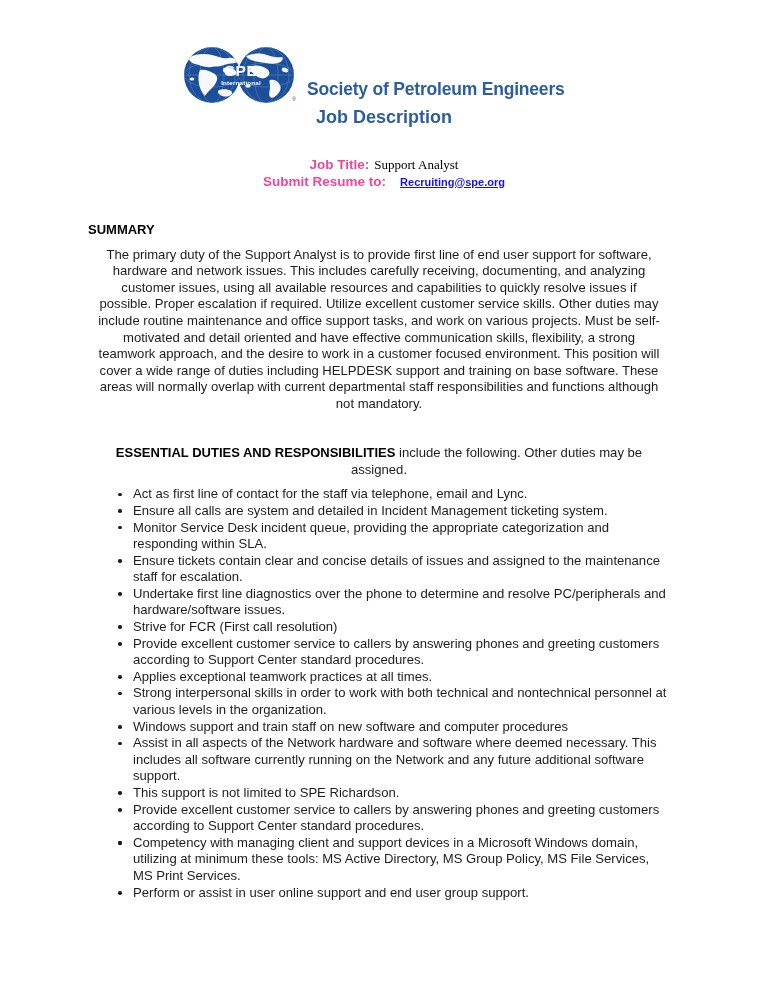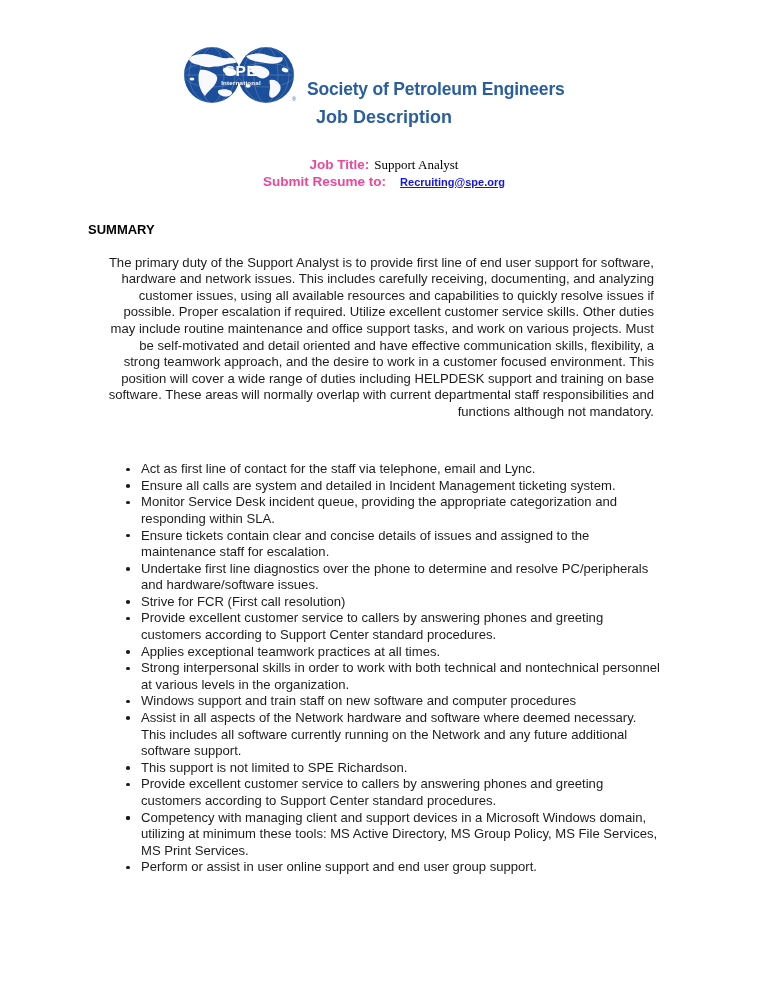--- a/index.html
+++ b/index.html
@@ -99,28 +99,28 @@
     font-size: 13.1px;
     line-height: 16.6px;
     color: #1d1d1d;
   }
   .sec-head {
     font-weight: bold;
     font-size: 13px;
     color: #000000;
   }
   .para {
-    margin: 16px;
-    text-align: right;
+    margin: 8px;
+    text-align: center;
   }
   .gap { height: 16.6px; }
 
   ul.duties {
     list-style: none;
-    margin: 8px;
+    margin: 0;
     padding: 0;
   }
   ul.duties > li {
     position: relative;
     padding-left: 45px;
     margin: 0;
     line-height: 16.6px;
   }
   ul.duties > li .dot {
     position: absolute;
@@ -216,20 +216,23 @@
   </div>
 
   <div class="body-area">
 
     <div class="sec-head">SUMMARY</div>
 
     <p class="para">The primary duty of the Support Analyst is to provide first line of end user support for software, hardware and network issues. This includes carefully receiving, documenting, and analyzing customer issues, using all available resources and capabilities to quickly resolve issues if possible. Proper escalation if required. Utilize excellent customer service skills. Other duties may include routine maintenance and office support tasks, and work on various projects. Must be self-motivated and detail oriented and have effective communication skills, flexibility, a strong teamwork approach, and the desire to work in a customer focused environment.  This position will cover a wide range of duties including HELPDESK support and training on base software. These areas will normally overlap with current departmental staff responsibilities and functions although not mandatory.</p>
 
     <div class="gap"></div>
 
+    <p class="para">
+      <span class="sec-head">ESSENTIAL DUTIES AND RESPONSIBILITIES</span><span> include the following. Other duties may be assigned.</span>
+    </p>
 
     <ul class="duties">
       <li><span class="dot"></span><span>Act as first line of contact for the staff via telephone, email and Lync.</span></li>
       <li><span class="dot"></span><span>Ensure all calls are system and detailed in Incident Management ticketing system.</span></li>
       <li><span class="dot"></span><span>Monitor Service Desk incident queue, providing the appropriate categorization and responding within SLA.</span></li>
       <li><span class="dot"></span><span>Ensure tickets contain clear and concise details of issues and assigned to the maintenance staff for escalation.</span></li>
       <li><span class="dot"></span><span>Undertake first line diagnostics over the phone to determine and resolve PC/peripherals and hardware/software issues.</span></li>
       <li><span class="dot"></span><span>Strive for FCR (First call resolution)</span></li>
       <li><span class="dot"></span><span>Provide excellent customer service to callers by answering phones and greeting customers according to Support Center standard procedures.</span></li>
       <li><span class="dot"></span><span>Applies exceptional teamwork practices at all times.</span></li>

